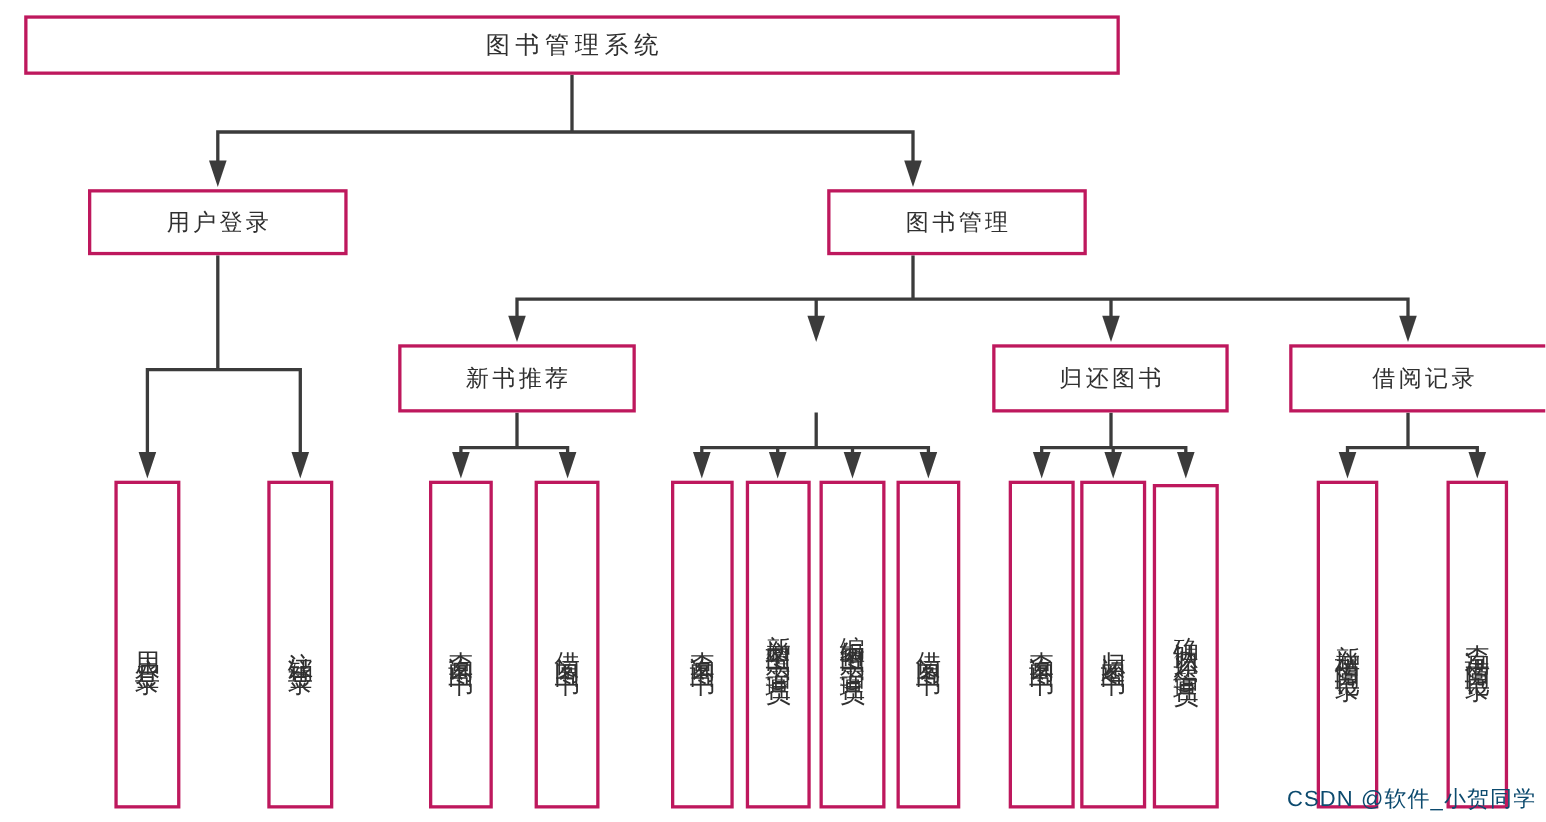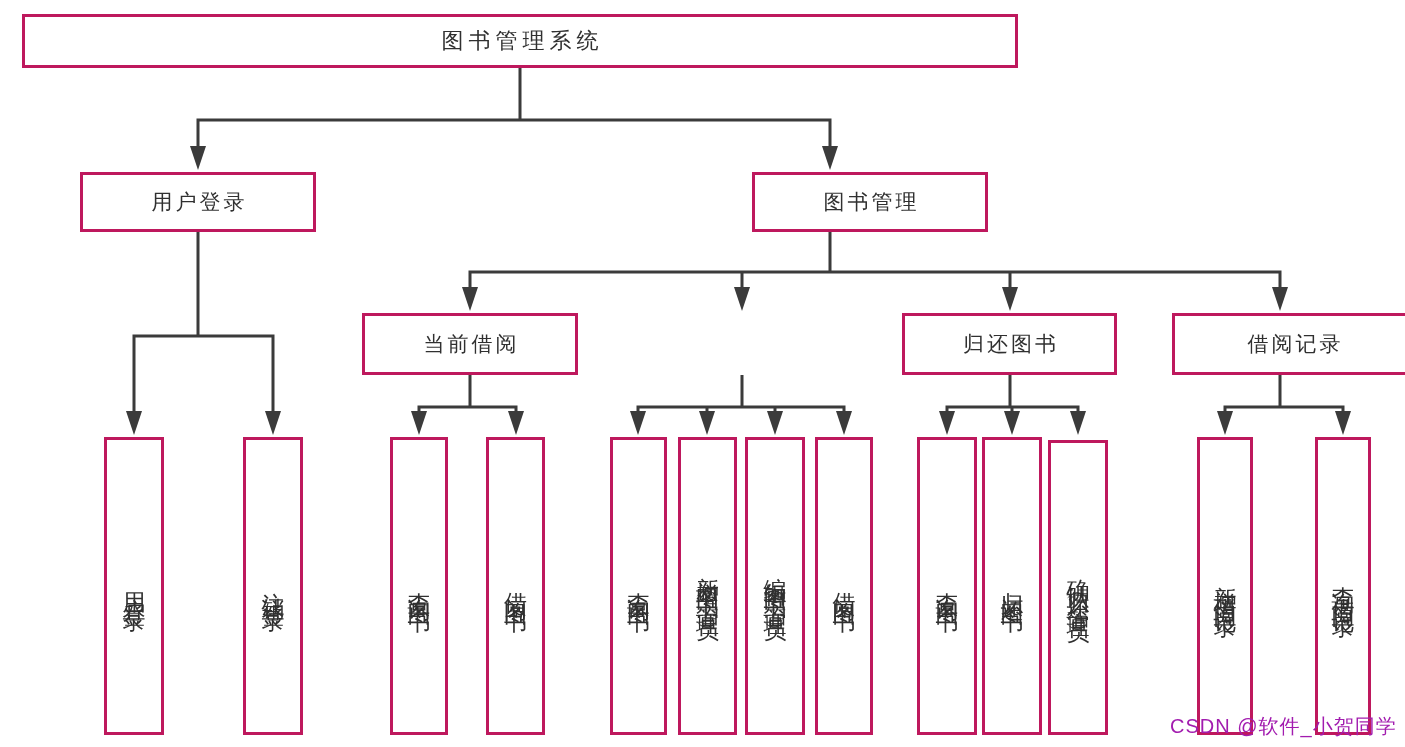--- a/index.html
+++ b/index.html
@@ -47,21 +47,21 @@
     font-size: 23px;
     letter-spacing: 6px;
     text-indent: 0;
     white-space: normal;
     line-height: 1;
   }
   .watermark {
     position: absolute;
     left: 1170px;
     top: 713px;
-    color: #a21caf;
+    color: #0c4a6e;
     font-size: 20px;
     letter-spacing: 1px;
     z-index: 5;
     pointer-events: none;
     white-space: nowrap;
   }
 </style>
 </head>
 <body>
 
@@ -108,21 +108,21 @@
       <path d="M1217 411 L1233 411 L1225 435 Z"></path>
       <path d="M1335 411 L1351 411 L1343 435 Z"></path>
     </g>
   </svg>
 
   <div class="node node--title" style="left:22px; top:14px; width:996px; height:54px;">图书管理系统</div>
 
   <div class="node" style="left:80px; top:172px; width:236px; height:60px;">用户登录</div>
   <div class="node" style="left:752px; top:172px; width:236px; height:60px;text-align:center;">图书管理</div>
 
-  <div class="node" style="left:362px; top:313px; width:216px; height:62px;">当前借阅</div>
+  <div class="node" style="left:362px; top:313px; width:216px; height:62px;">新书推荐</div>
   <div class="node" style="left:902px; top:313px; width:215px; height:62px;">归还图书</div>
   <div class="node" style="left:1172px; top:313px; width:244px; height:62px;">借阅记录</div>
 
   <div class="node leaf" style="left:104px; top:437px; width:60px; height:298px;">用户登录</div>
   <div class="node leaf" style="left:243px; top:437px; width:60px; height:298px;">注销登录</div>
 
   <div class="node leaf" style="left:390px; top:437px; width:58px; height:298px;">查询图书</div>
   <div class="node leaf" style="left:486px; top:437px; width:59px; height:298px;">借阅图书</div>
 
   <div class="node leaf" style="left:610px; top:437px; width:57px; height:298px;">查询图书</div>

